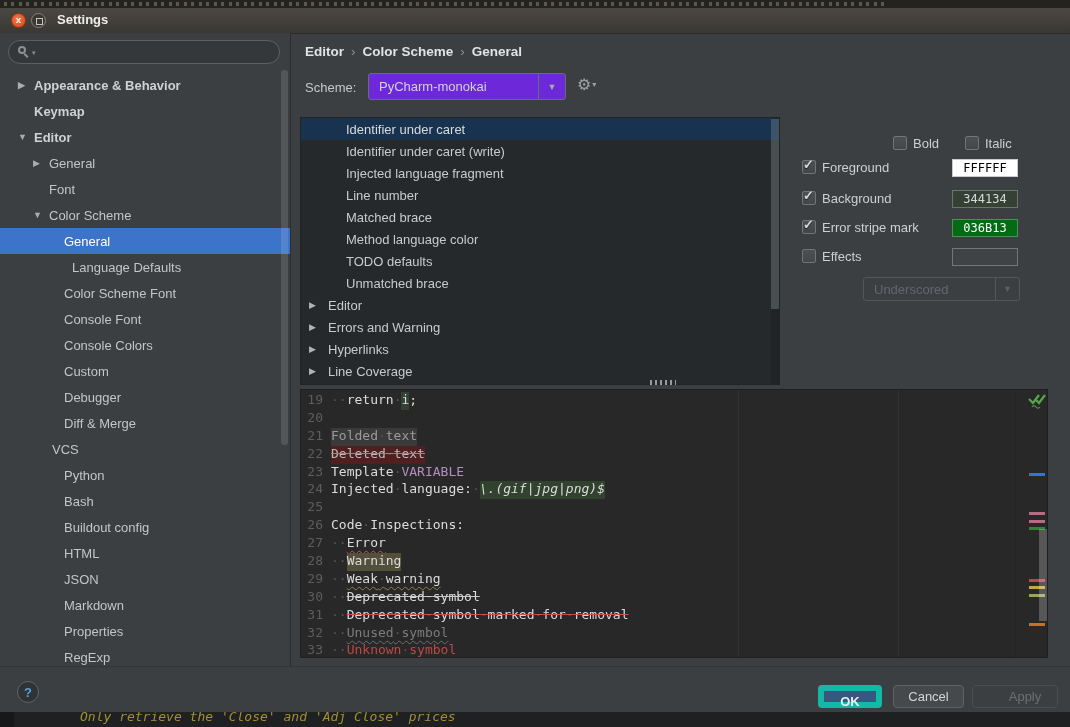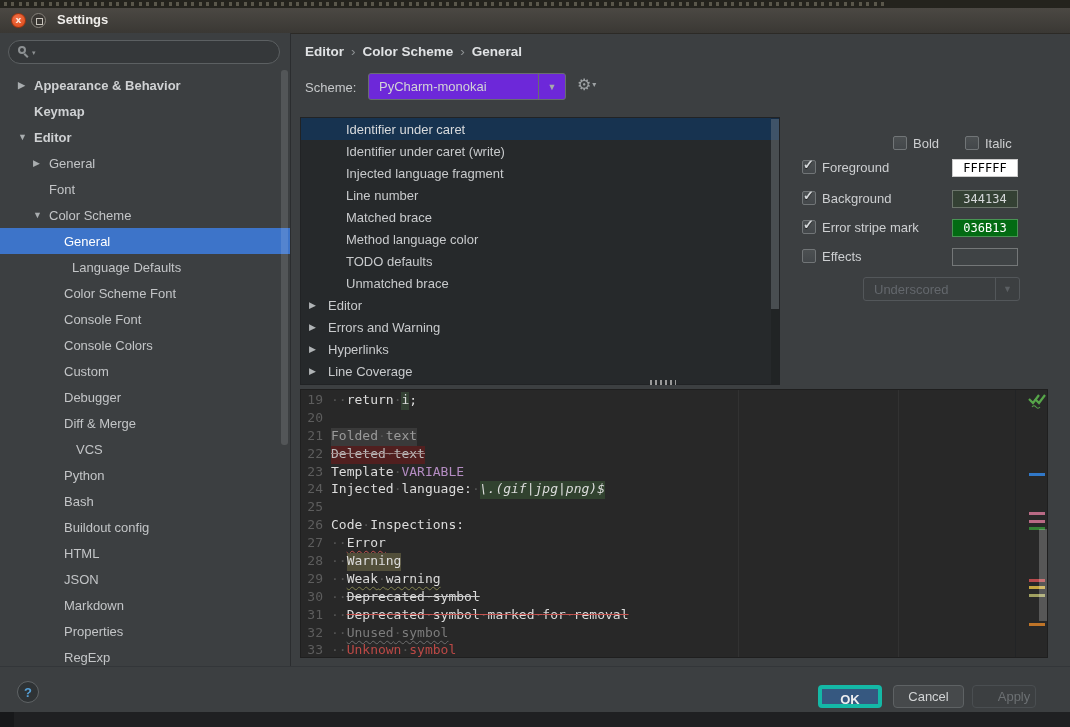--- a/index.html
+++ b/index.html
@@ -100,23 +100,23 @@
   .seg.unknown{color:#bc4946;text-decoration:underline wavy #bc4946;text-decoration-thickness:1px;text-underline-offset:3px;}
   .stripe{position:absolute;left:728px;width:16px;height:3px;}
   .pv-scroll{position:absolute;left:738px;top:139px;width:8px;height:92px;background:rgba(255,255,255,.22);}
   .inspect-ok{position:absolute;left:727px;top:3px;width:18px;height:16px;}
 
   
   .footer{position:absolute;left:0;top:666px;width:1070px;height:46px;background:#3c3f41;border-top:1px solid #333639;box-sizing:border-box;}
   .help{position:absolute;left:17px;top:14px;width:22px;height:22px;border-radius:50%;background:#2f3335;border:1px solid #5f6365;
      color:#55a0d7;font-weight:bold;font-size:13px;text-align:center;line-height:22px;box-sizing:border-box;}
   .btn{position:absolute;top:18px;height:23px;box-sizing:border-box;border-radius:4px;font-size:13px;text-align:center;line-height:21px;}
-  .btn-ok{left:818px;width:64px;background:#365880;border:4px solid #14b8a6;color:#ecedee;font-weight:bold;}
+  .btn-ok{left:818px;width:64px;background:#365880;border:6px solid #14b8a6;color:#ecedee;font-weight:bold;}
   .btn-cancel{left:893px;width:71px;background:#46494b;border:1px solid #5e6264;color:#d2d4d5;}
-  .btn-apply{left:972px;width:64px;background:#3c3f41;border:1px solid #4a4e51;color:#6c7073;padding-left:20px;}
+  .btn-apply{left:972px;width:86px;background:#3c3f41;border:1px solid #4a4e51;color:#6c7073;padding-left:20px;}
 </style>
 </head>
 <body>
 
 <div id="stage">
 
   <div class="bg-top">
       <div class="dashes"></div>
     </div>
 
@@ -187,21 +187,21 @@
           <span>Custom</span>
         </div>
         <div class="tree-row" style="padding-left: 48px;">
           <span class="tree-arrow"></span>
           <span>Debugger</span>
         </div>
         <div class="tree-row" style="padding-left: 48px;">
           <span class="tree-arrow"></span>
           <span>Diff &amp; Merge</span>
         </div>
-        <div class="tree-row" style="padding-left: 60px; text-align: right;">
+        <div class="tree-row" style="padding-left: 36px; text-align: right;">
           <span class="tree-arrow"></span>
           <span>VCS</span>
         </div>
         <div class="tree-row" style="padding-left: 48px;">
           <span class="tree-arrow"></span>
           <span>Python</span>
         </div>
         <div class="tree-row" style="padding-left: 48px;">
           <span class="tree-arrow"></span>
           <span>Bash</span>
@@ -368,15 +368,16 @@
 
   <div class="footer">
     <div class="help">?</div>
     <div class="btn btn-ok">OK</div>
     <div class="btn btn-cancel">Cancel</div>
     <div class="btn btn-apply">Apply</div>
   </div>
 
   <div class="bg-bottom">
     <div class="gutter"></div>
+    <div class="code">Only retrieve the 'Close' and 'Adj Close' prices</div>
   </div>
 
 </div>
 
 </body></html>

